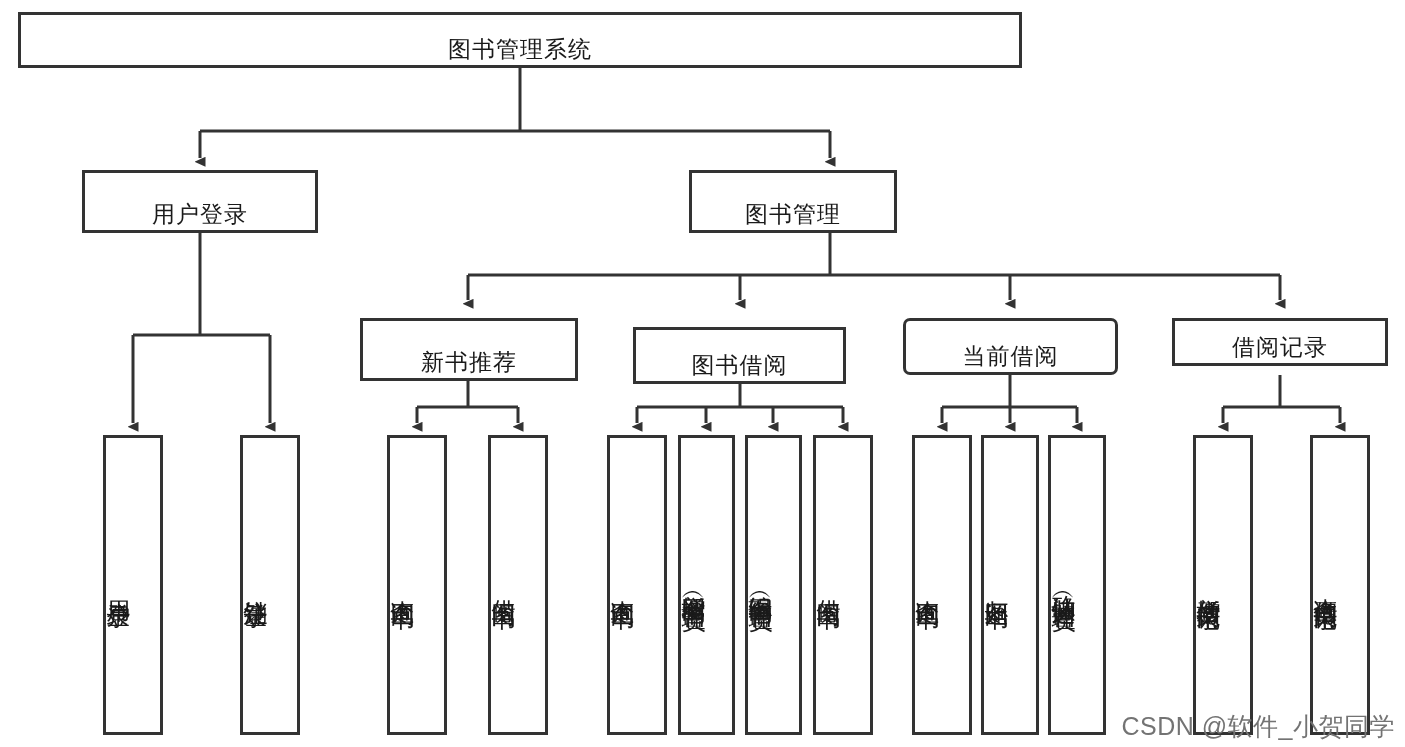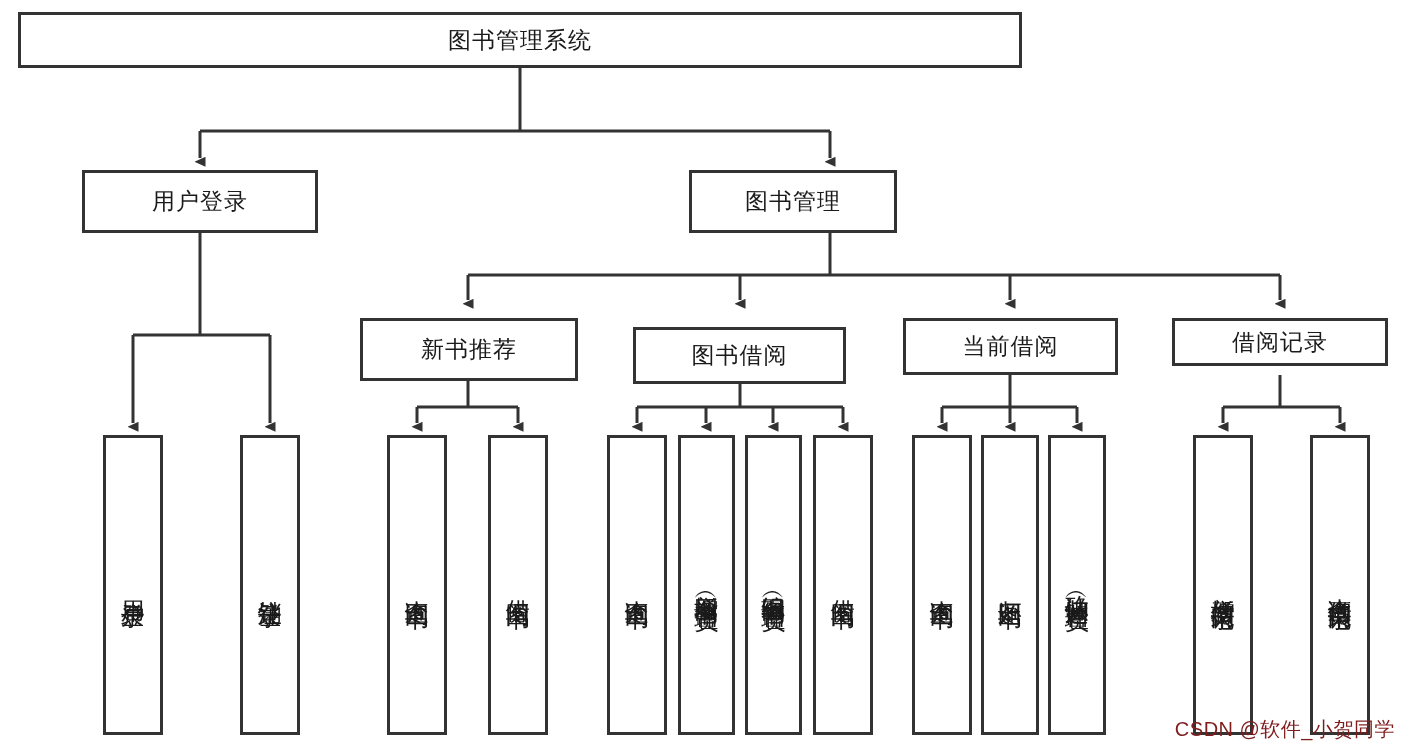--- a/index.html
+++ b/index.html
@@ -4,36 +4,36 @@
 <style>
   html,body{margin:0;padding:0;background:#ffffff;}
   body{
     font-family:"Liberation Sans","DejaVu Sans",sans-serif;
     width:1405px;height:747px;overflow:hidden;position:relative;
   }
   #canvas{position:absolute;left:0;top:0;width:1405px;height:747px;}
   .node-box{
     position:absolute;box-sizing:border-box;
     background:#ffffff;border:3px solid #333333;
-    display:flex;align-items:center;justify-content:center;
+    display:flex;align-items:flex-end;justify-content:center;
     color:#1a1a1a;
   }
   .node-box.horiz{font-size:23px;letter-spacing:1px;}
   .node-box.vert{
     font-size:24px;line-height:1.06;
     writing-mode:vertical-rl;text-orientation:upright;
     letter-spacing:2px;padding:6px 0;
   }
   .node-box.vert .lbl{
     writing-mode:vertical-rl;text-orientation:upright;
     display:block;text-align:center;
   }
   .watermark{
     position:absolute;right:10px;bottom:4px;
-    font-size:20px;color:#7f1d1d;white-space:nowrap;
+    font-size:25px;color:#737373;white-space:nowrap;
     pointer-events:none;letter-spacing:0.5px;
   }
 </style>
 </head>
 <body>
 
 <svg id="canvas" viewBox="0 0 1405 747" xmlns="http://www.w3.org/2000/svg">
   <defs>
     <marker id="arw" markerWidth="10" markerHeight="11" refX="1.2" refY="5.5" orient="auto" markerUnits="userSpaceOnUse">
       <path d="M0,0 L10,0 L5,11 Z" fill="#333333"></path>
@@ -93,21 +93,21 @@
 <div class="node-box horiz" style="left:689px;top:170px;width:208px;height:63px;">
   <span class="lbl">图书管理</span>
 </div>
 
 <div class="node-box horiz" style="left:360px;top:318px;width:218px;height:63px;">
   <span class="lbl">新书推荐</span>
 </div>
 <div class="node-box horiz" style="left:633px;top:327px;width:213px;height:57px;">
   <span class="lbl">图书借阅</span>
 </div>
-<div class="node-box horiz" style="left:903px;top:318px;width:215px;height:57px;">
+<div class="node-box horiz" style="left:903px;top:318px;width:215px;height:57px;border-radius:7px;">
   <span class="lbl">当前借阅</span>
 </div>
 <div class="node-box horiz" style="left:1172px;top:318px;width:216px;height:48px;">
   <span class="lbl">借阅记录</span>
 </div>
 
 <div class="node-box vert" style="left:103px;top:435px;width:60px;height:300px;">
   <span class="lbl">用户登录</span>
 </div>
 <div class="node-box vert" style="left:240px;top:435px;width:60px;height:300px;">

